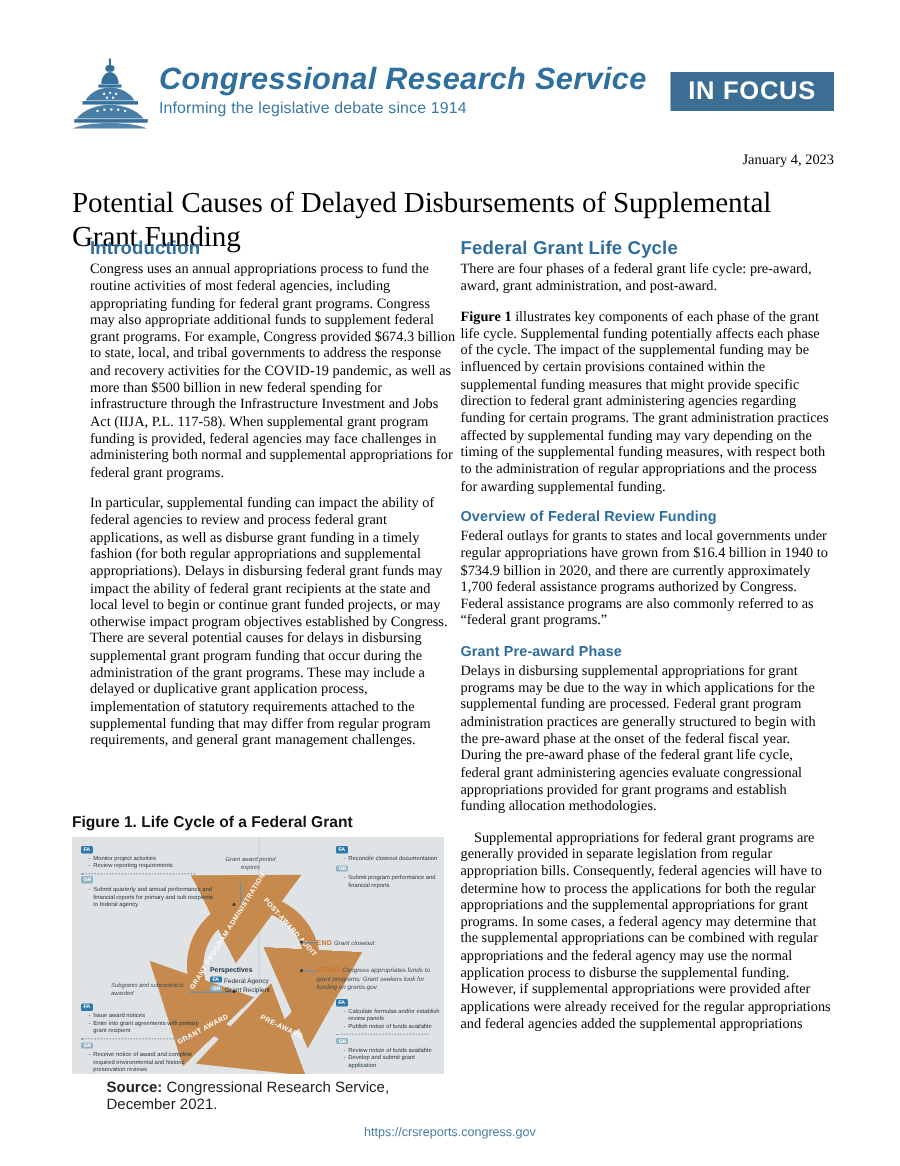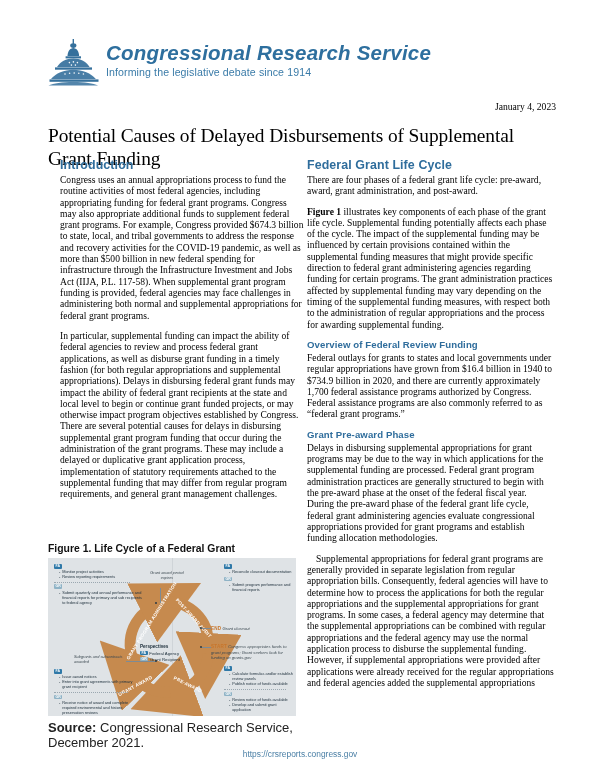--- a/index.html
+++ b/index.html
@@ -119,21 +119,21 @@
     position:absolute;font-family:"Liberation Sans", sans-serif;font-size:4.2px;
     white-space:nowrap;
   }
   .se-lab b{color:#c8762c;font-size:4.6px;letter-spacing:.2px;}
   .se-lab i{color:#3d4a52;font-style:italic;}
   .dotcb{position:absolute;width:2.4px;height:2.4px;background:#2b3a44;border-radius:50%;}
   .lead{position:absolute;height:1px;background:#7d8b95;}
 
   .source{
     margin-top:4px;
-    font-family:"Liberation Sans", sans-serif;font-size:13px;color:#222;
+    font-family:"Liberation Sans", sans-serif;font-size:10px;color:#222;margin-left:23px;
   }
   .source b{font-weight:bold;}
 
   .footer{
     position:absolute;left:0;bottom:18px;width:600px;text-align:center;
     font-family:"Liberation Sans", sans-serif;font-size:8.4px;color:#4a7fa5;
   }
 </style>
 </head>
 <body>
@@ -167,20 +167,21 @@
               <circle cx="30.8" cy="35.2" r="0.8"></circle>
             <circle cx="35.4" cy="36" r="0.8"></circle>
           </g>
         </svg>
       </div>
       <div class="brand">
         <div class="brand-title">Congressional Research Service</div>
         <div class="brand-sub">Informing the legislative debate since 1914</div>
       </div>
     </div>
+    <div class="infocus">IN FOCUS</div>
   </div>
 
   <div class="date">January 4, 2023</div>
   <h1 class="doc-title">Potential Causes of Delayed Disbursements of Supplemental Grant Funding</h1>
 
   <div class="col col-left">
     <h2 class="sec">Introduction</h2>
     <p class="body">Congress uses an annual appropriations process to fund the routine activities of most federal agencies, including appropriating funding for federal grant programs. Congress may also appropriate additional funds to supplement federal grant programs. For example, Congress provided $674.3 billion to state, local, and tribal governments to address the response and recovery activities for the COVID-19 pandemic, as well as more than $500 billion in new federal spending for infrastructure through the Infrastructure Investment and Jobs Act (IIJA, P.L. 117-58). When supplemental grant program funding is provided, federal agencies may face challenges in administering both normal and supplemental appropriations for federal grant programs.</p>
     <p class="body">In particular, supplemental funding can impact the ability of federal agencies to review and process federal grant applications, as well as disburse grant funding in a timely fashion (for both regular appropriations and supplemental appropriations). Delays in disbursing federal grant funds may impact the ability of federal grant recipients at the state and local level to begin or continue grant funded projects, or may otherwise impact program objectives established by Congress. There are several potential causes for delays in disbursing supplemental grant program funding that occur during the administration of the grant programs. These may include a delayed or duplicative grant application process, implementation of statutory requirements attached to the supplemental funding that may differ from regular program requirements, and general grant management challenges.</p>
   </div>

